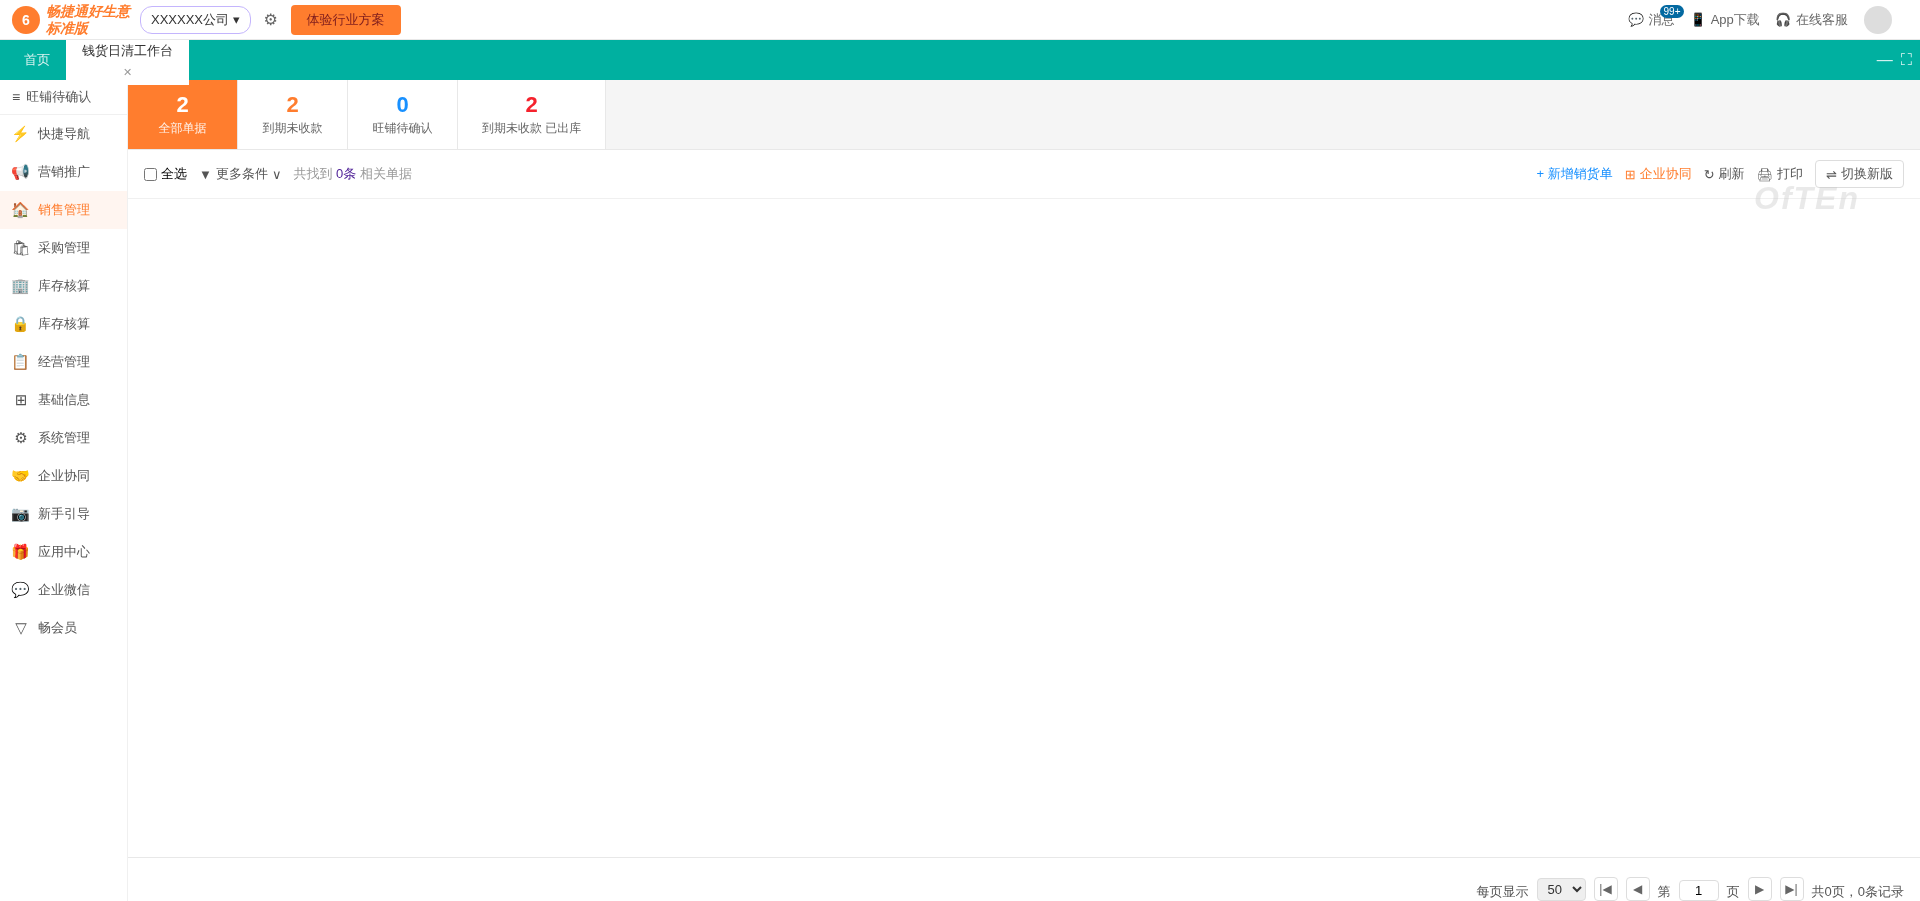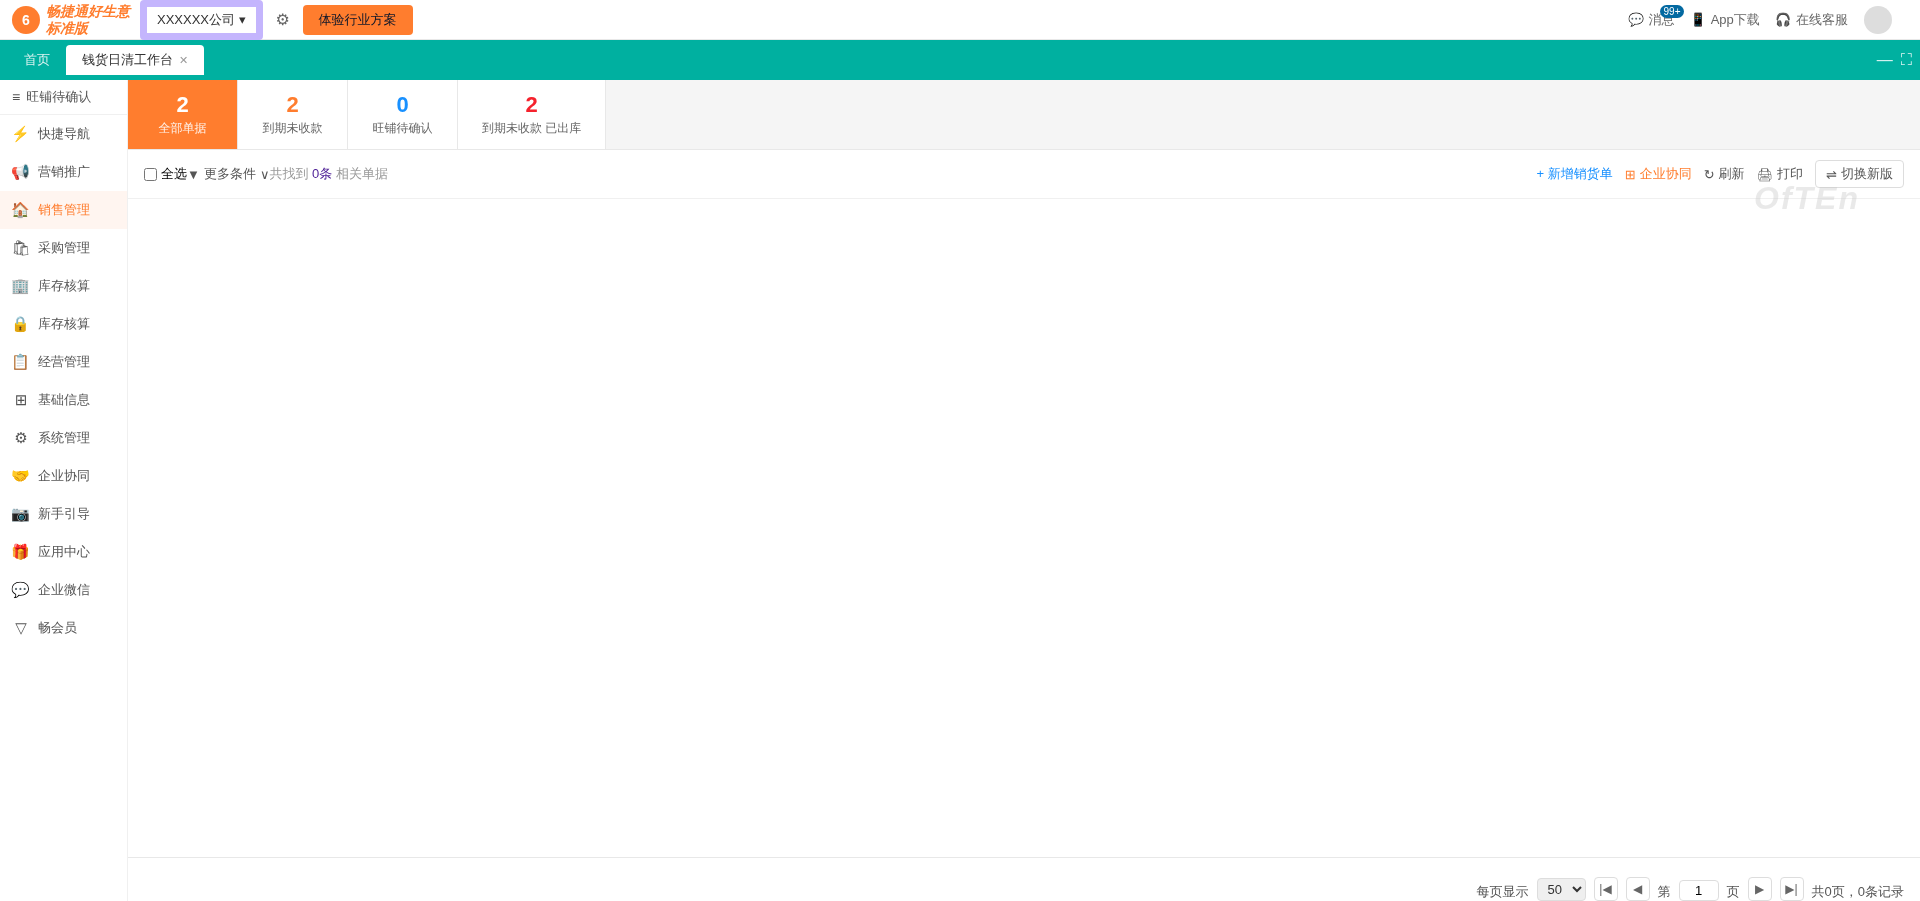--- a/index.html
+++ b/index.html
@@ -13,22 +13,22 @@
       align-items: center;
       justify-content: space-between;
       padding: 0 12px;
       border-bottom: 1px solid #e8e8e8;
       position: fixed; top: 0; left: 0; right: 0; z-index: 100;
     }
     .top-header-left { display: flex; align-items: center; gap: 8px; }
     .logo-area { display: flex; align-items: center; gap: 6px; color: #ff7d2e; font-weight: bold; font-size: 13px; width: 120px; }
     .logo-icon { width: 28px; height: 28px; background: #ff7d2e; border-radius: 50%; display: flex; align-items: center; justify-content: center; color: #fff; font-size: 14px; font-weight: bold; }
     .logo-text { font-size: 14px; color: #ff7d2e; line-height: 1.2; font-style: italic; }
-    .company-selector { display: flex; align-items: center; gap: 4px; padding: 4px 10px; border: 7px solid #c4b5fd; border-radius: 4px; cursor: pointer; background: #fff; font-size: 13px; color: #333; }
-    .trial-btn { background: #ff7d2e; color: #0f172a; border: none; border-radius: 4px; padding: 6px 16px; cursor: pointer; font-size: 13px; }
+    .company-selector { display: flex; align-items: center; gap: 4px; padding: 4px 10px; border: 1px solid #c4b5fd; border-radius: 12px; cursor: pointer; background: #fff; font-size: 13px; color: #333; }
+    .trial-btn { background: #ff7d2e; color: #7f1d1d; border: none; border-radius: 4px; padding: 6px 16px; cursor: pointer; font-size: 13px; }
     .settings-icon { width: 24px; height: 24px; display: flex; align-items: center; justify-content: center; cursor: pointer; color: #666; font-size: 16px; }
     .top-header-right { display: flex; align-items: center; gap: 16px; }
     .msg-btn { position: relative; display: flex; align-items: center; gap: 4px; color: #666; cursor: pointer; font-size: 13px; }
     .badge { position: absolute; top: -6px; right: -10px; background: #0369a1; color: #fff; font-size: 10px; border-radius: 10px; padding: 1px 4px; min-width: 18px; text-align: center; }
     .app-download { display: flex; align-items: center; gap: 4px; color: #666; cursor: pointer; font-size: 13px; }
     .online-service { display: flex; align-items: center; gap: 4px; color: #666; cursor: pointer; font-size: 13px; }
     .avatar { width: 28px; height: 28px; background: #ddd; border-radius: 50%; }
 
     
     .nav-tabs {
@@ -44,20 +44,21 @@
       color: rgba(255,255,255,0.85); 
       cursor: pointer; 
       font-size: 13px; 
       border-radius: 4px 4px 0 0;
       display: flex; align-items: center; gap: 6px;
     }
     .nav-tab.active { 
       background: #fff; 
       color: #333; 
       font-weight: 500;
+      flex-direction: column;
     }
     .nav-tab .close-x { font-size: 11px; color: #999; }
     .nav-tabs-right { margin-left: auto; display: flex; align-items: center; gap: 8px; }
     .nav-tab-icon { color: rgba(255,255,255,0.85); cursor: pointer; font-size: 16px; }
 
     
     .sidebar {
       width: 128px;
       background: #fff;
       position: fixed; top: 80px; left: 0; bottom: 0;
@@ -112,21 +113,21 @@
     .stat-tab .stat-label { font-size: 12px; color: #666; }
     .stat-tab.active .stat-label { color: rgba(255,255,255,0.9); }
 
     
     .toolbar {
       display: flex; align-items: center; justify-content: space-between;
       padding: 10px 16px;
       border-bottom: 1px solid #f0f0f0;
       background: #fff;
     }
-    .toolbar-left { display: flex; align-items: center; gap: 0; }
+    .toolbar-left { display: flex; align-items: center; gap: 12px; }
     .toolbar-right { display: flex; align-items: center; gap: 12px; }
     .checkbox-all { display: flex; align-items: center; gap: 4px; cursor: pointer; }
     .filter-btn { display: flex; align-items: center; gap: 4px; color: #555; cursor: pointer; font-size: 13px; }
     .found-text { color: #999; font-size: 13px; }
     .found-count { color: #4c1d95; }
     .toolbar-btn { display: flex; align-items: center; gap: 4px; cursor: pointer; color: #555; font-size: 13px; }
     .toolbar-btn.orange { color: #ff7d2e; }
     .new-btn { background: none; border: none; color: #1890ff; cursor: pointer; font-size: 13px; display: flex; align-items: center; gap: 2px; margin-left: 8px; }
     .switch-btn { border: 1px solid #ddd; border-radius: 4px; padding: 4px 10px; cursor: pointer; color: #555; font-size: 13px; display: flex; align-items: center; gap: 4px; background: #fff; }
 

